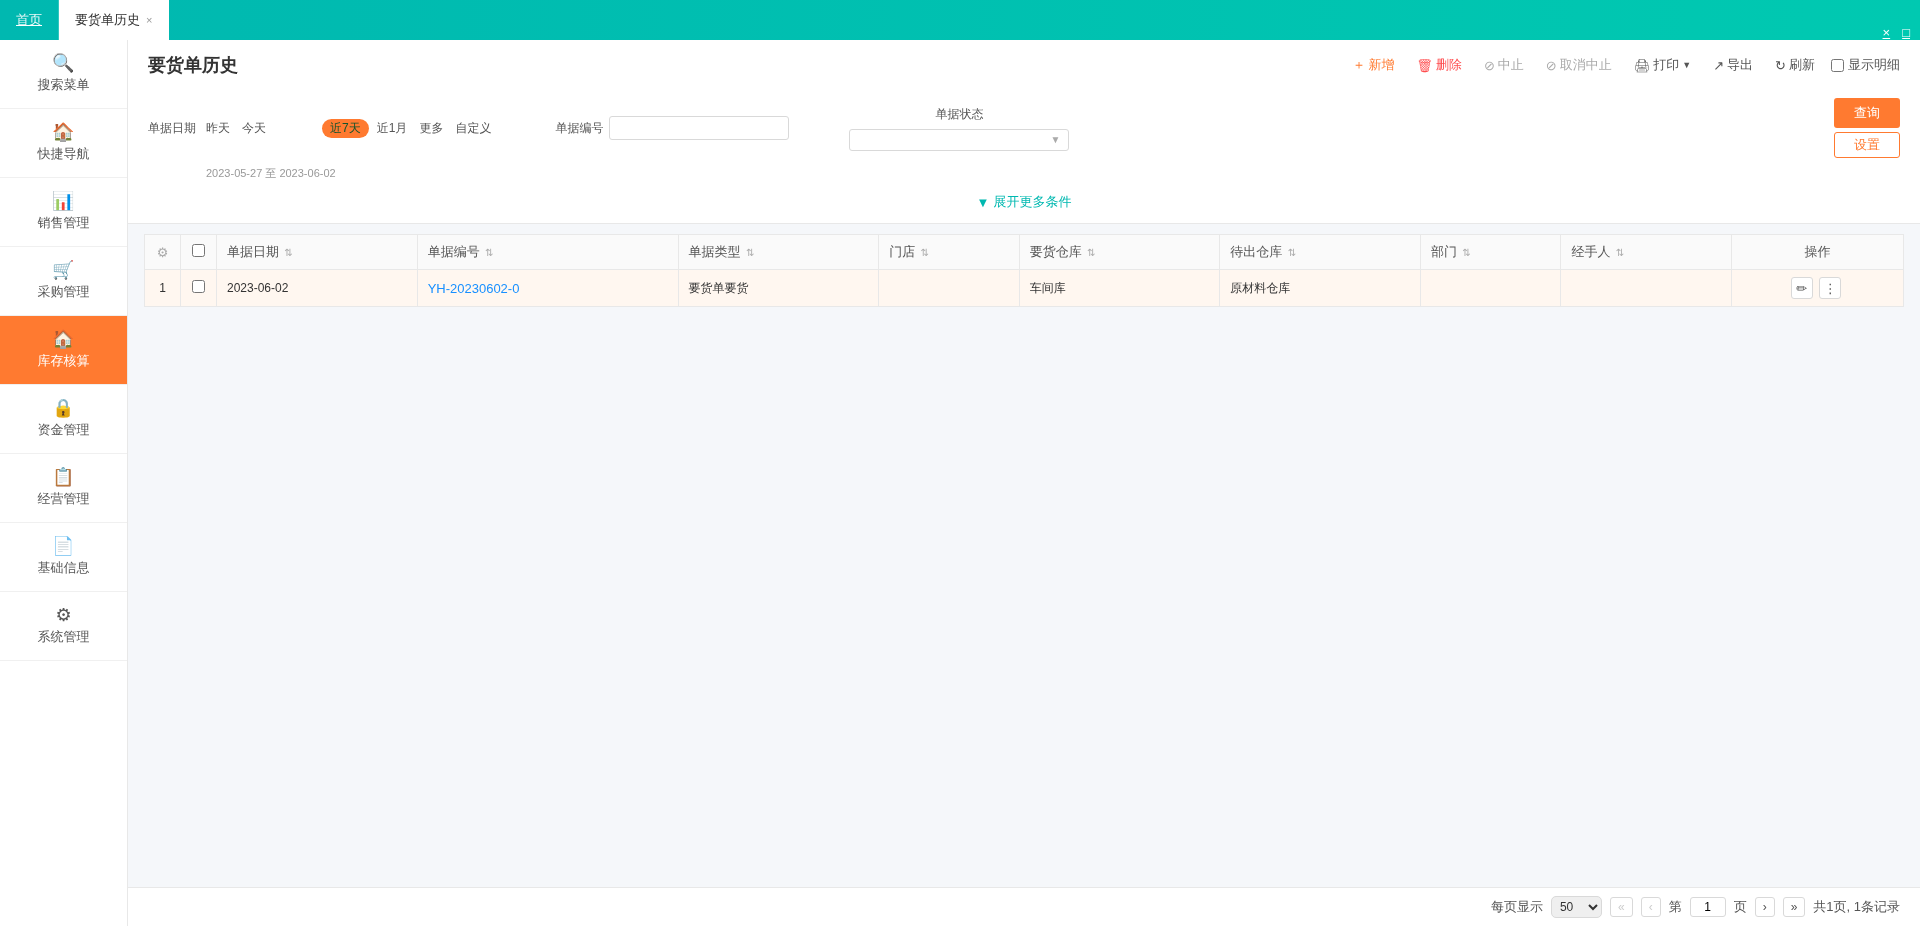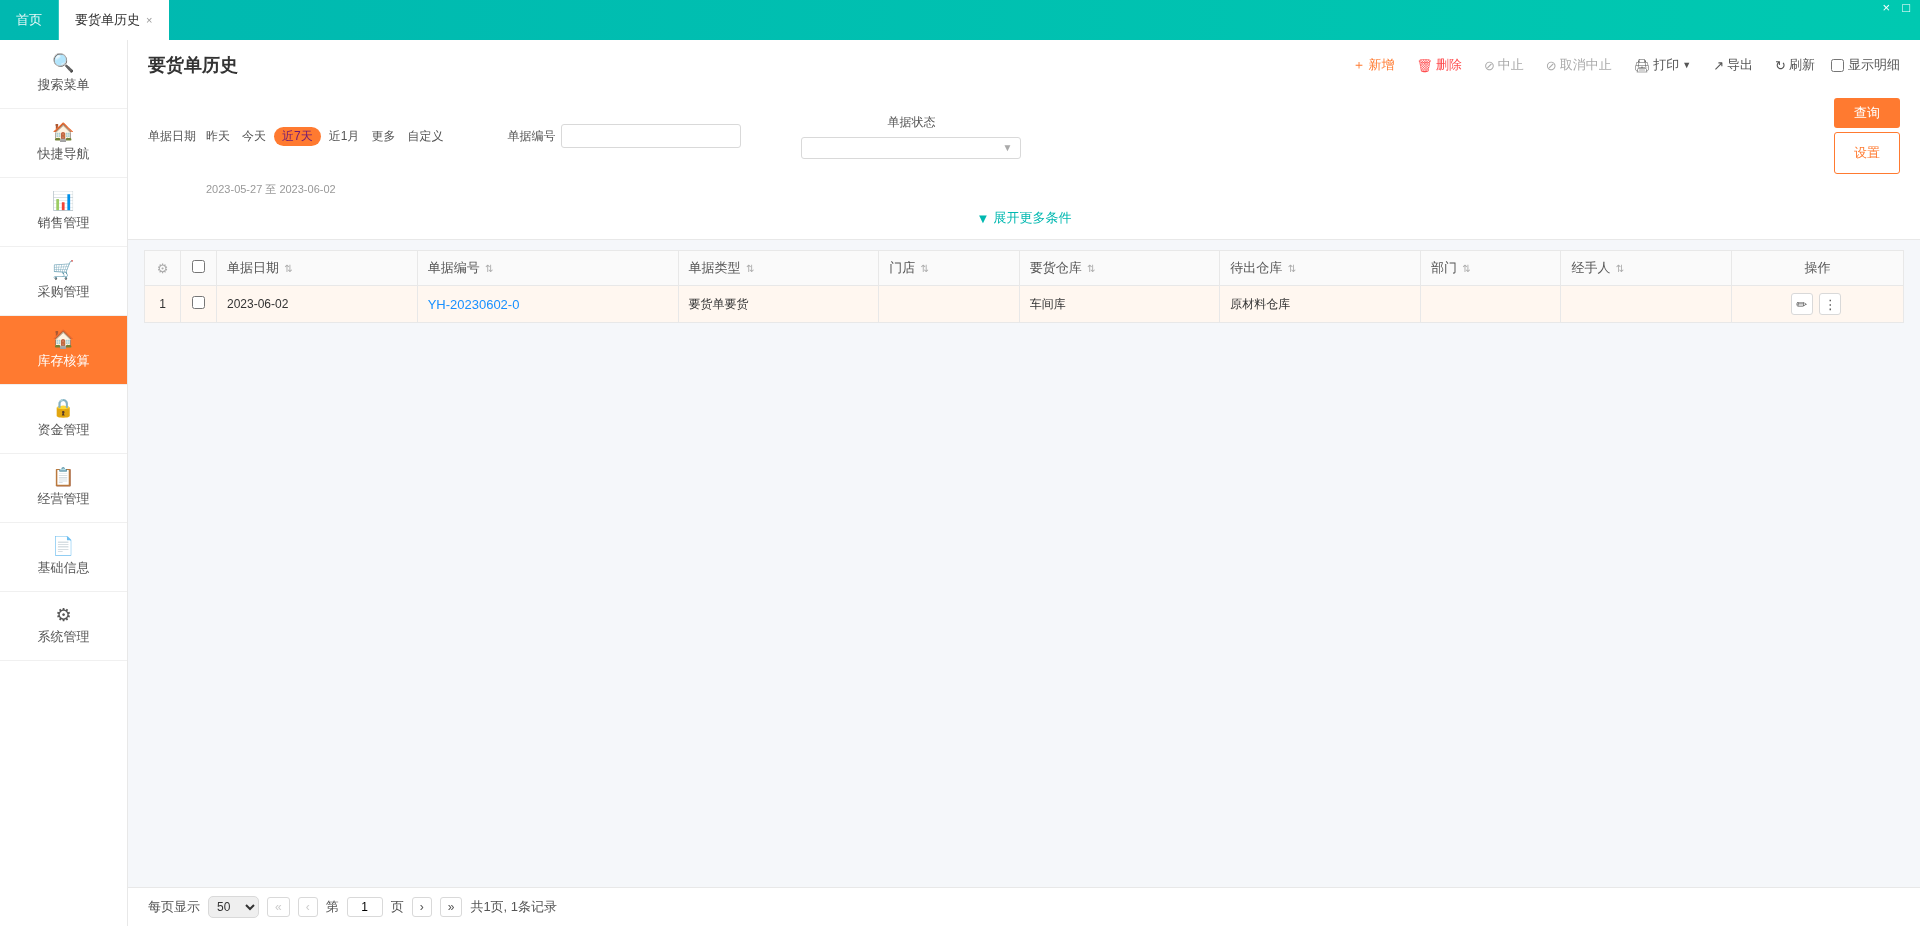--- a/index.html
+++ b/index.html
@@ -3,24 +3,25 @@
   <meta charset="utf-8">
   <style>
     * { box-sizing: border-box; margin: 0; padding: 0; font-family: 'Microsoft YaHei', Arial, sans-serif; font-size: 13px; }
     body { display: flex; flex-direction: column; height: 926px; overflow: hidden; background: #f5f5f5; }
 
     
     .top-bar {
       height: 40px;
       background: linear-gradient(90deg, #00b8b0, #00c9b1);
       display: flex;
-      align-items: flex-start;
+      align-items: flex-end;
       padding: 0 0 0 0;
       color: white;
       flex-shrink: 0;
+      text-decoration: underline;
     }
     .top-bar-tabs {
       display: flex;
       align-items: stretch;
       height: 100%;
     }
     .tab-item {
       padding: 0 16px;
       display: flex;
       align-items: center;
@@ -150,21 +151,21 @@
       border: none;
       padding: 6px 20px;
       border-radius: 3px;
       cursor: pointer;
       font-size: 13px;
     }
     .btn-settings {
       background: white;
       color: #ff7a30;
       border: 1px solid #ff7a30;
-      padding: 11px 16px;
+      padding: 3px 16px;
       border-radius: 3px;
       cursor: pointer;
       font-size: 13px;
     }
 
     
     .filter-area {
       padding: 10px 0 8px 0;
       display: flex;
       flex-direction: column;
@@ -194,23 +195,24 @@
     }
     .date-btn {
       font-size: 12px;
       color: #555;
       cursor: pointer;
       padding: 1px 4px;
       border-radius: 2px;
     }
     .date-btn.active {
       background: #ff7a30;
-      color: #701a75;
+      color: #14532d;
       border-radius: 10px;
       padding: 1px 8px;
+      margin-left: 48px;
     }
     .date-range {
       font-size: 11px;
       color: #999;
       margin-left: 4px;
     }
     .filter-input {
       border: 1px solid #d9d9d9;
       border-radius: 3px;
       padding: 4px 8px;
@@ -296,20 +298,21 @@
       flex-shrink: 0;
     }
 
     
     .pagination-bar {
       background: white;
       border-top: 1px solid #e8e8e8;
       padding: 8px 20px;
       display: flex;
       align-items: center;
+      justify-content: flex-end;
       gap: 8px;
       font-size: 12px;
       color: #555;
       flex-shrink: 0;
     }
     .page-size-select {
       border: 1px solid #d9d9d9;
       border-radius: 5px;
       padding: 2px 4px;
       font-size: 12px;

